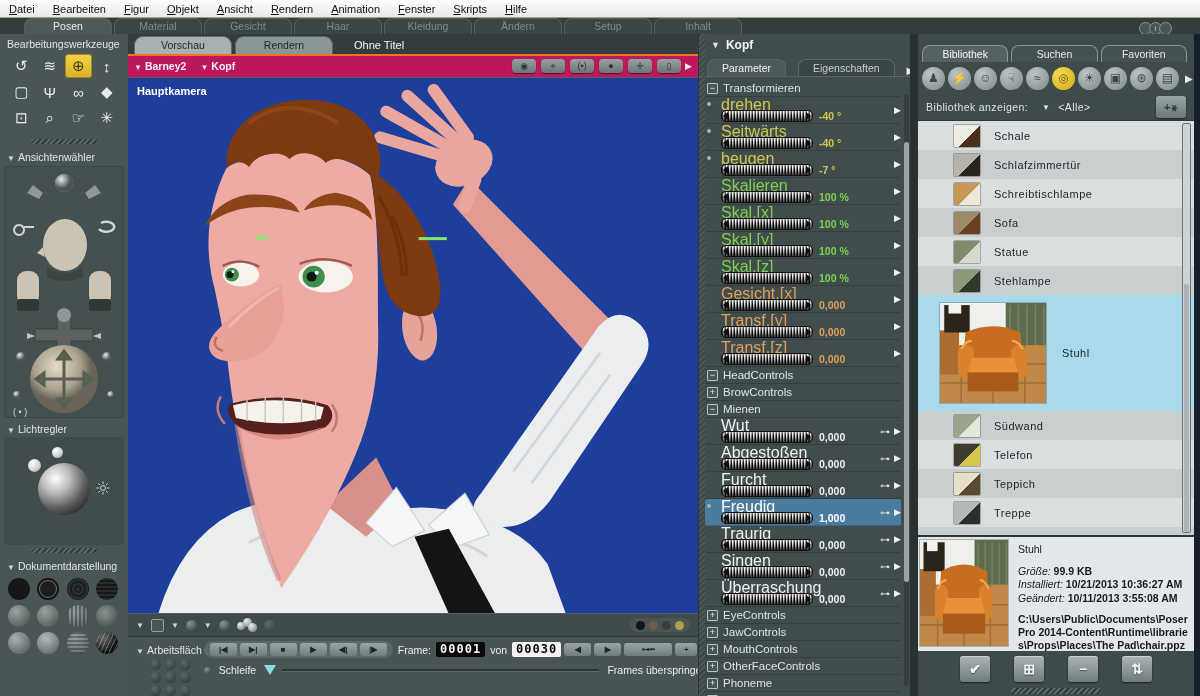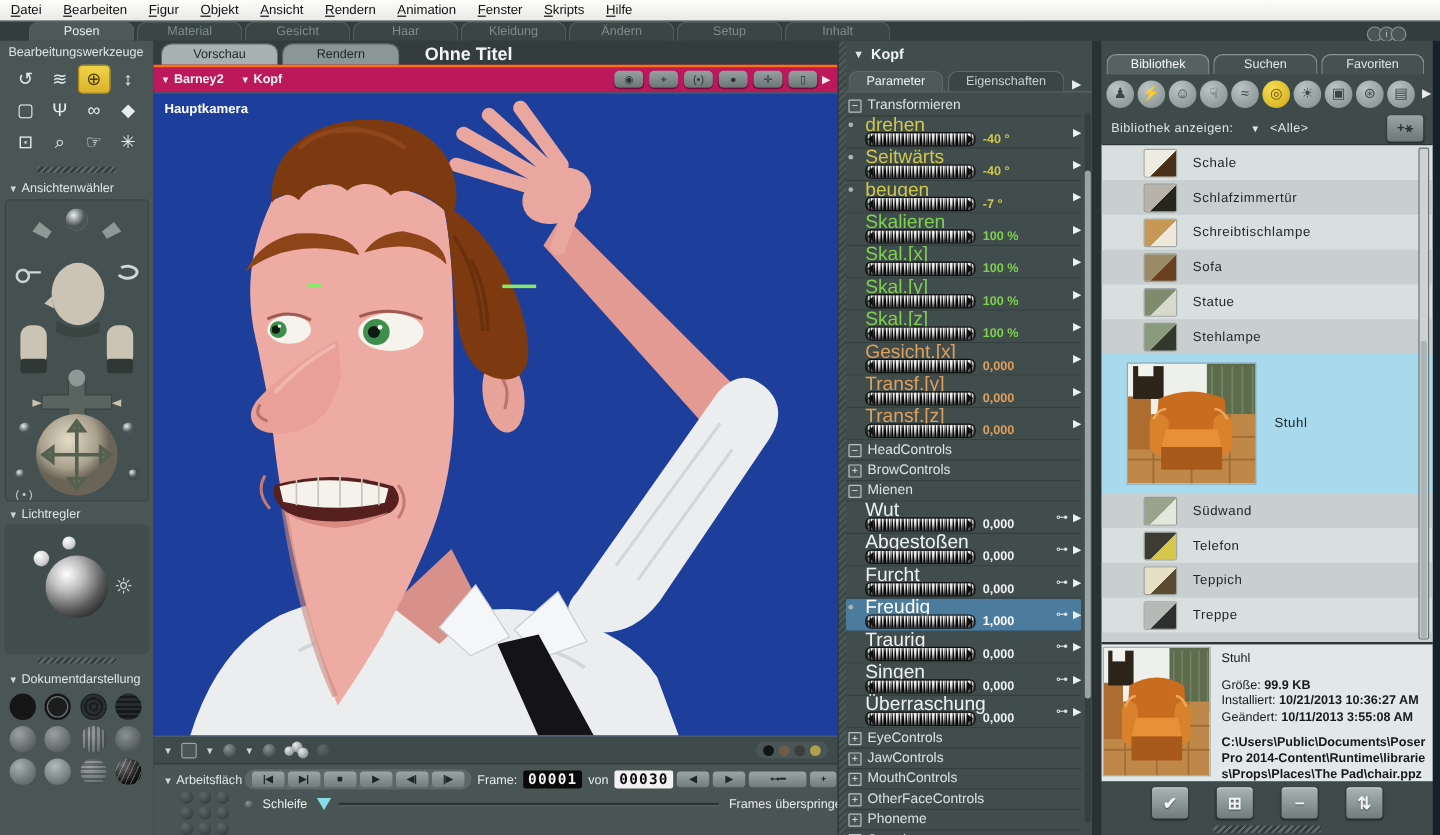--- a/index.html
+++ b/index.html
@@ -55,21 +55,21 @@
        radial-gradient(circle at 35% 30%,#9aa2a2,#566060)}
   .d12{background:repeating-linear-gradient(115deg,rgba(255,255,255,.25) 0 1px,transparent 1px 4px),
        radial-gradient(circle at 30% 25%,#6a6a6a,#0e0e0e 70%)}
   
   #center{position:absolute;left:128px;top:34px;width:570px;bottom:0;background:#3f4a4a;display:flex;flex-direction:column}
   #doctabs{height:20px;display:flex;align-items:flex-end;background:#333d3d}
   .dtab{height:17px;line-height:17px;width:96px;text-align:center;border-radius:9px 9px 0 0;
     border:1px solid #5c6666;border-bottom:none;font-size:10.5px;color:#1e2626;margin-right:3px}
   .dtab.active{background:#a7b1b1}
   .dtab.inactive{background:#8b9797}
-  #doctitle{flex:1;height:17px;line-height:17px;color:#f2f5f5;font-weight:bold;padding-left:18px;font-size:15px}
+  #doctitle{flex:1;height:17px;line-height:17px;color:#f2f5f5;font-weight:normal;padding-left:18px;font-size:11px}
   #viewtoolbar{height:21px;display:flex;align-items:center;background:#be185d;border-top:2px solid #f97316;padding:0 6px}
   .selector{color:#eef2f2;font-weight:bold;font-size:10.5px;margin-right:14px}
   .selector .tri{font-size:8px;color:#dfe5e5;margin-right:3px}
   #vticons{margin-left:auto;display:flex;align-items:center;gap:5px}
   .vchip{width:24px;height:14px;border-radius:4px;background:linear-gradient(#97a1a1,#6c7676);
     box-shadow:0 1px 1px rgba(0,0,0,.5);color:#2c3434;font-size:9px;line-height:14px;text-align:center}
   .varrow{color:#e8ecec;font-size:9px;margin-left:4px}
   
   #viewport{position:relative;height:542px;background:#1d3e9b;border:1px solid #566060;border-left:none;border-right:none;overflow:hidden}
   #camlabel{position:absolute;left:9px;top:7px;color:#fff;font-weight:bold;font-size:11px;z-index:5}
@@ -105,21 +105,21 @@
   #railline{flex:1;height:2px;background:#2c3636;box-shadow:0 1px 0 #5d6868}
   
   #params{position:absolute;left:698px;top:34px;width:212px;bottom:0;background:#414c4c;border-left:1px solid #2c3636}
   #params:before{content:"";position:absolute;left:0;top:0;bottom:0;width:6px;
     background:repeating-linear-gradient(-45deg,#55 6060 0 2px,#35 4040 2px 4px);
     background:repeating-linear-gradient(-45deg,#556060 0 2px,#354040 2px 4px);opacity:.5}
   #pheader{height:22px;display:flex;align-items:center;padding-left:12px;color:#f0f4f4;font-size:12px;font-weight:bold}
   #pheader .tri{font-size:9px;margin-right:6px;color:#dfe5e5}
   #ptabs{height:20px;display:flex;align-items:flex-end;padding-left:8px;border-bottom:1px solid #5c6666}
   .ptab{height:16px;line-height:16px;padding:0 14px;border:1px solid #5c6666;border-bottom:none;
-    border-radius:8px 8px 0 0;margin-right:4px;font-size:10.5px;color:#c9d0d0;background:#3a4545}
+    border-radius:8px 8px 0 0;margin-right:12px;font-size:10.5px;color:#c9d0d0;background:#3a4545}
   .ptab.active{background:#4e5a5a;color:#eef2f2}
   #ptabarrow{margin-left:auto;margin-right:10px;color:#e8ecec;font-size:10px}
   #paramrows{position:absolute;left:6px;right:10px;top:46px;bottom:0;overflow:hidden}
   .grow{height:16px;display:flex;align-items:center;border-bottom:1px solid rgba(0,0,0,.18);color:#dde3e3;font-size:11.5px}
   .gbox{width:9px;height:9px;border:1px solid #b8c2c2;background:#4a5555;color:#e8ecec;font-size:9px;
     line-height:8px;text-align:center;margin:0 5px 0 2px;border-radius:1px}
   .drow{height:26px;display:flex;align-items:center;border-bottom:1px solid rgba(0,0,0,.18);position:relative;border-radius:2px}
   .drow.selected{background:#4b7c9e}
   .bullet{position:absolute;left:2px;top:5px;width:4px;height:4px;border-radius:50%;background:#a9b3b3}
   .dmain{margin-left:16px;display:flex;flex-direction:column;justify-content:center}
@@ -161,21 +161,21 @@
   .lrow.alt{background:#c9cfcf}
   .lthumb{width:26px;height:22px;flex:none;border-radius:1px;box-shadow:0 0 0 1px rgba(0,0,0,.25)}
   .lrow.bigsel{height:116px;background:#a9d9ec;padding-left:22px;gap:16px}
   .bigprev{width:106px;height:100px;flex:none;box-shadow:0 0 0 1px rgba(0,0,0,.2)}
   #lscroll{position:absolute;right:3px;top:2px;bottom:2px;width:7px;background:#cdd3d4;border:1px solid #6a7474;border-radius:2px}
   #lscroll b{position:absolute;left:1px;right:1px;top:160px;height:248px;background:#aab4b5;border-radius:2px}
   #linfo{height:114px;background:#e2e8ea;display:flex;border-top:2px solid #2c3636}
   #linfoprev{width:88px;height:106px;margin:3px 0 0 2px;flex:none;box-shadow:0 0 0 1px rgba(0,0,0,.25)}
   #linfotext{padding:6px 4px 0 10px;color:#16191a;font-size:10.5px;line-height:13.5px;overflow:hidden}
   #linfotext .nm{display:block;margin-bottom:8px}
-  #linfotext .lab{}
+  #linfotext .lab{font-style:italic}
   #linfotext .val{font-weight:bold}
   #linfopath{margin-top:8px;word-break:break-all;font-weight:bold;line-height:13px}
   #lbuttons{height:36px;display:flex;align-items:center;justify-content:space-around;padding:0 30px}
   .lbtn{width:30px;height:26px;border-radius:3px;background:linear-gradient(#aab4b4,#707c7c);
     box-shadow:0 1px 2px rgba(0,0,0,.6),inset 0 1px 0 rgba(255,255,255,.4);
     color:#f2f5f5;font-size:14px;line-height:26px;text-align:center;font-weight:bold;text-shadow:0 1px 1px rgba(0,0,0,.5)}
   #lhandle{height:6px;width:90px;margin:1px auto;border-radius:3px;
     background:repeating-linear-gradient(-45deg,#5d6868 0 2px,#313b3b 2px 4px)}
 </style>
 </head>

